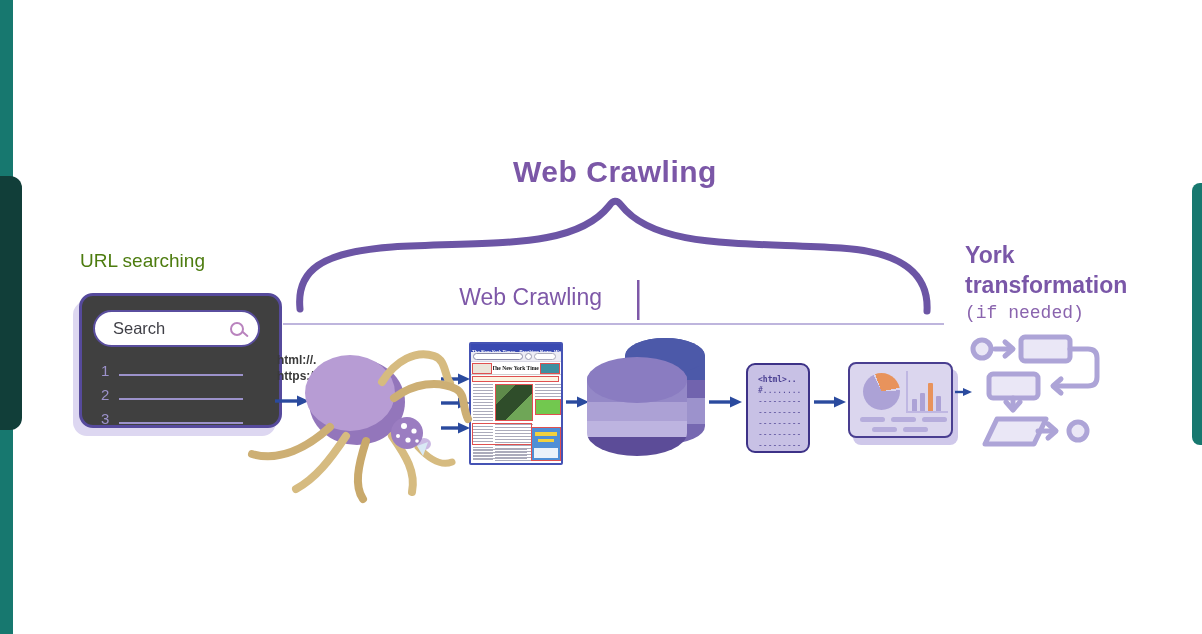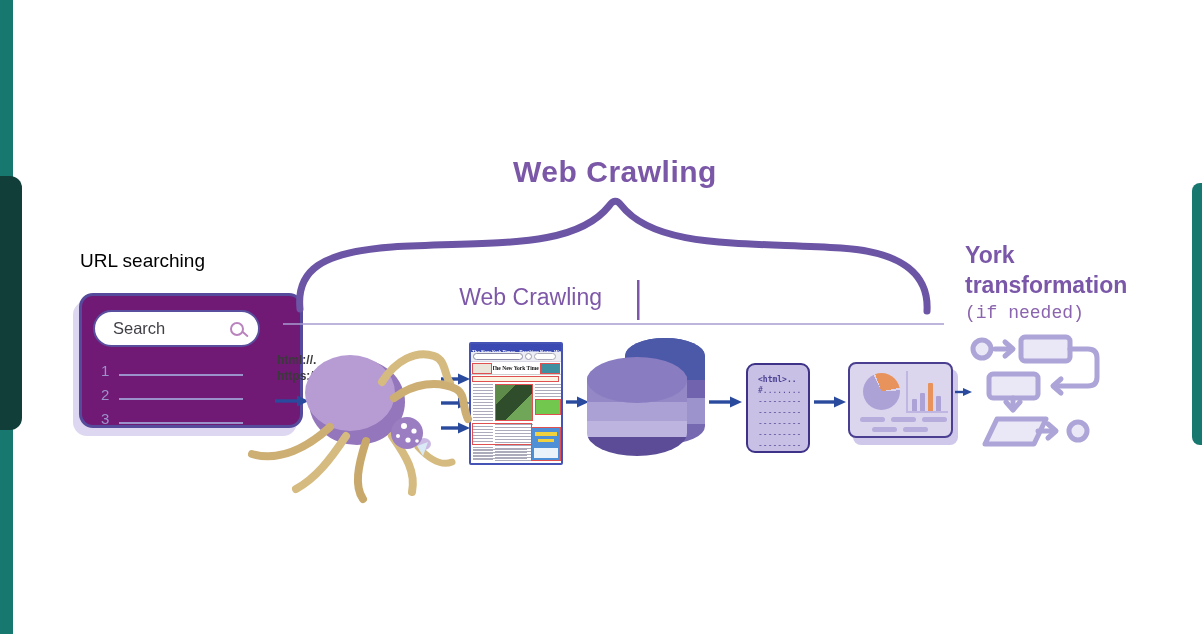--- a/index.html
+++ b/index.html
@@ -14,25 +14,25 @@
   .bar-right { position:absolute; left:1192px; top:183px; width:10px; height:262px; background:#17786F; border-radius:8px 0 0 8px; }
 
   
   .title { position:absolute; left:415px; top:155px; width:400px; text-align:center;
            font-size:30px; font-weight:bold; color:#7B57A7; letter-spacing:.5px; }
   .web-crawling { position:absolute; left:438px; top:284px; width:164px; text-align:right;
            font-size:23px; color:#7E58A8; }
   .data-label { position:absolute; left:965px; top:240px; width:182px;
            font-size:23px; font-weight:bold; color:#7A57A8; line-height:30px; }
   .if-needed { position:absolute; left:965px; top:303px; font-size:18px; color:#8A64AE;font-family:Liberation Mono, monospace; }
-  .url-label { position:absolute; left:80px; top:250px; font-size:19px; color:#000000; }
-
-  
-  .url-card { position:absolute; left:79px; top:293px; width:224px; height:135px;
-      background:#701a75; border:3px solid #564A9C; border-radius:14px;
+  .url-label { position:absolute; left:80px; top:250px; font-size:19px; color:#4d7c0f; }
+
+  
+  .url-card { position:absolute; left:79px; top:293px; width:203px; height:135px;
+      background:#404040; border:3px solid #564A9C; border-radius:14px;
       box-shadow:-6px 8px 0 #DDD7F1; }
   .search-pill { position:absolute; left:11px; top:14px; width:167px; height:37px;
       background:#fff; border:2.5px solid #5A4E9E; border-radius:19px;
       display:flex; align-items:center; padding:0 14px 0 18px; }
   .search-text { font-size:16.5px; color:#3F3F46; flex:1; }
   .mag { position:relative; width:14px; height:14px; border:2px solid #B983BE; border-radius:50%; }
   .mag::after { content:''; position:absolute; width:8px; height:2.2px; background:#B983BE;
       right:-7px; bottom:-2px; transform:rotate(40deg); border-radius:2px; }
   .url-list { position:absolute; left:0; top:58px; width:197px; }
   .url-row { display:flex; align-items:flex-end; height:24px; padding:0 36px 0 19px; }

